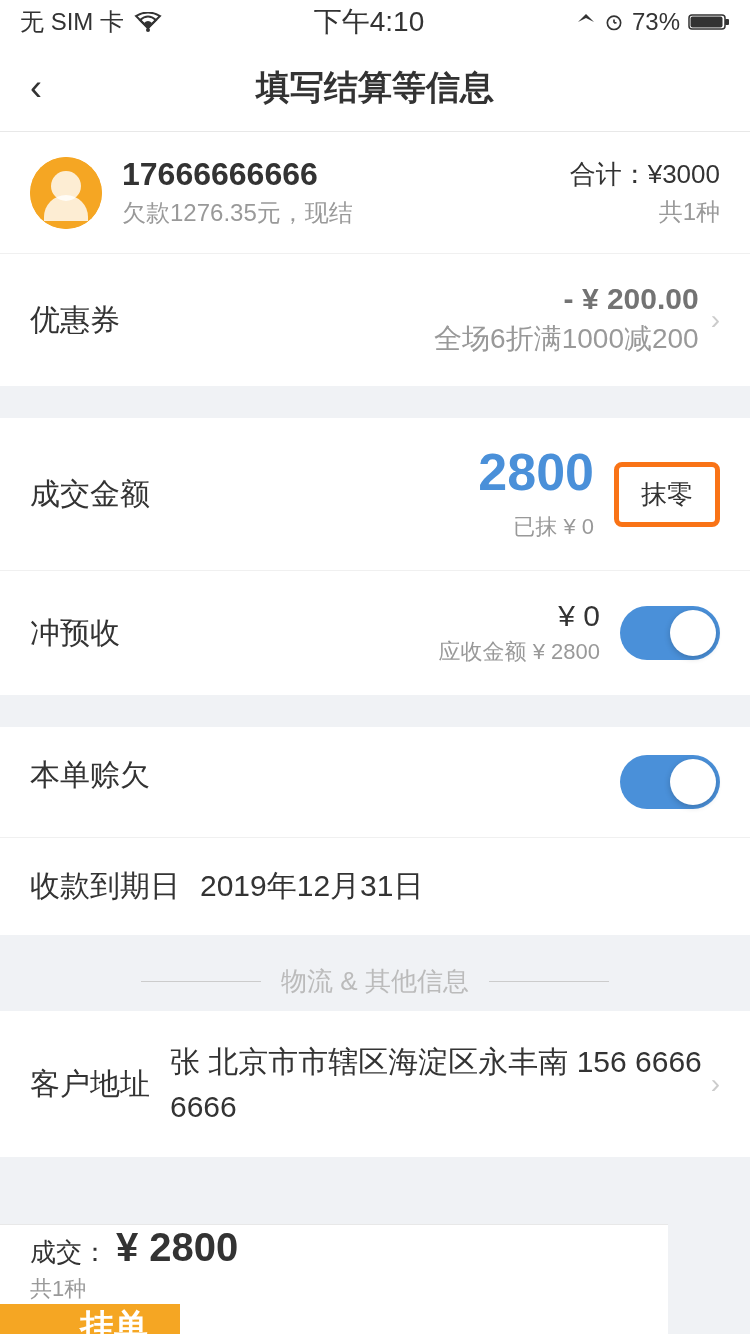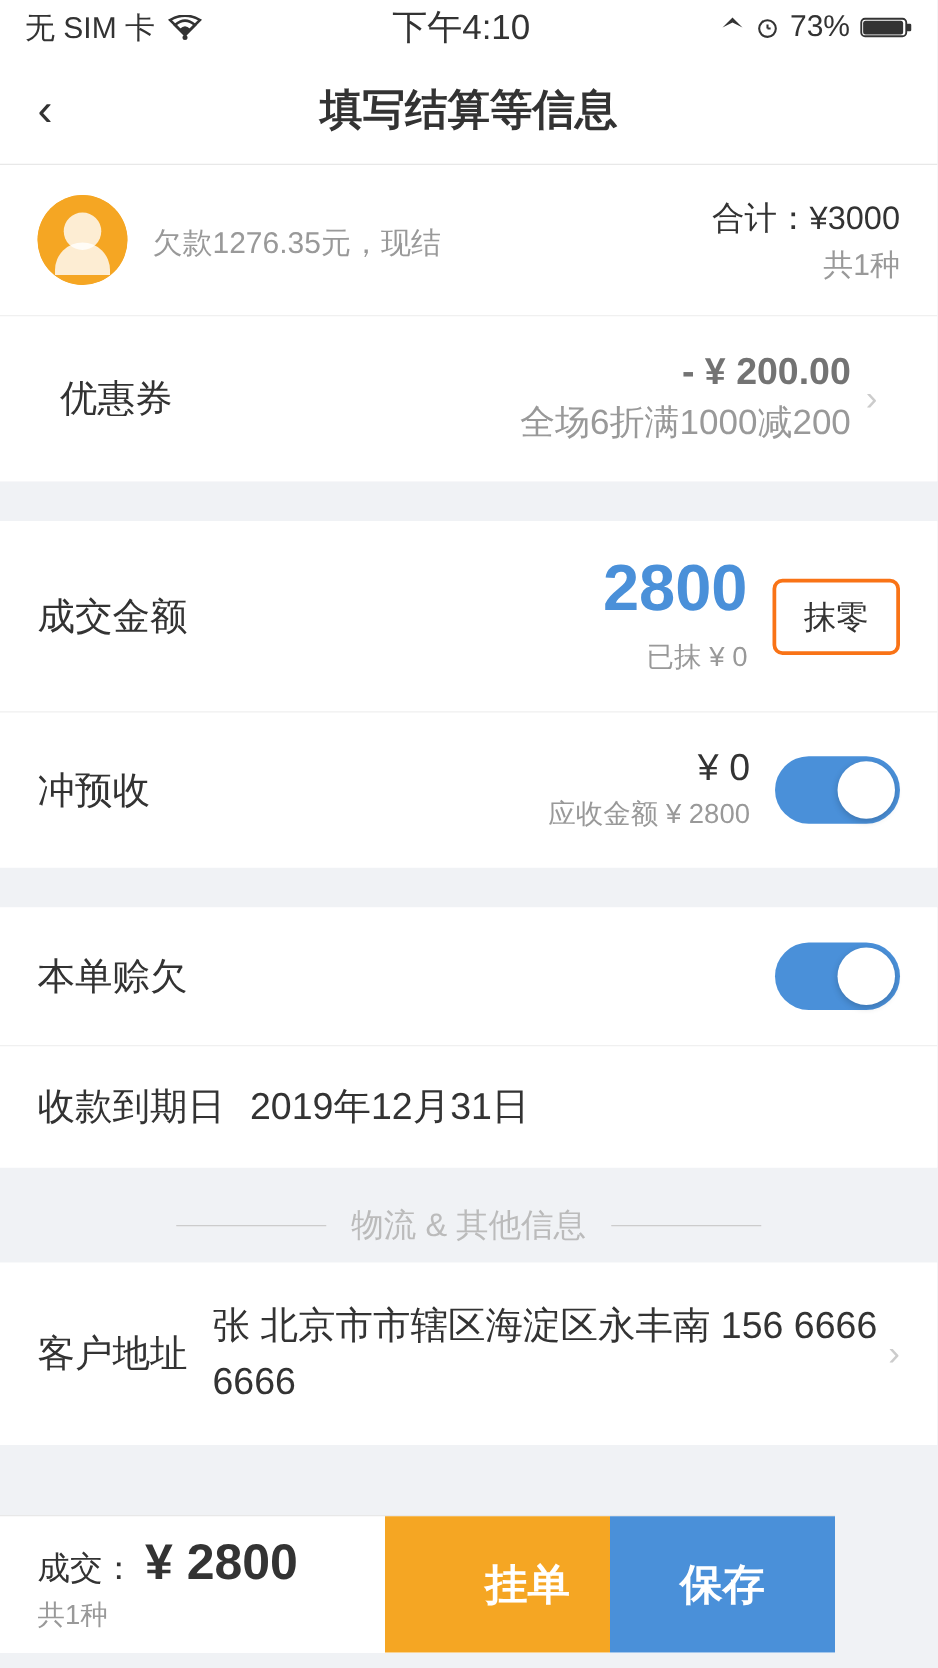--- a/index.html
+++ b/index.html
@@ -134,21 +134,21 @@
     }
     .customer-right .total-count {
       font-size: 24px;
       color: #999;
       margin-top: 4px;
     }
 
     
     .coupon-row {
       background: #fff;
-      padding: 28px 48px;
+      padding: 28px 30px;
       display: flex;
       align-items: center;
       justify-content: space-between;
       border-top: 1px solid #f0f0f0;
     }
     .coupon-label {
       font-size: 30px;
       color: #333;
     }
     .coupon-right {
@@ -204,21 +204,21 @@
       color: #4a90d9;
       line-height: 1;
     }
     .amount-sub {
       font-size: 22px;
       color: #999;
       margin-top: 14px;
       text-align: right;
     }
     .round-btn {
-      border: 3px solid #f97316;
+      border: 5px solid #f97316;
       border-radius: 8px;
       padding: 10px 22px;
       font-size: 26px;
       color: #333;
       background: #fff;
       cursor: pointer;
       white-space: nowrap;
     }
 
     
@@ -275,21 +275,20 @@
       border-radius: 50%;
       background: #fff;
       box-shadow: 0 2px 6px rgba(0,0,0,0.2);
     }
 
     
     .debt-section {
       background: #fff;
       padding: 28px 30px;
       display: flex;
-      align-items: center;
       justify-content: space-between;
     }
     .debt-label {
       font-size: 30px;
       color: #333;
     }
 
     
     .duedate-section {
       background: #fff;
@@ -350,28 +349,29 @@
       font-size: 30px;
       color: #333;
       margin-left: 20px;
       flex: 1;
       line-height: 1.5;
     }
 
     
     .bottom-bar {
       position: fixed;
-      bottom: 12px;
+      bottom: 0;
       left: 0;
       width: 668px;
       height: 110px;
       background: #fff;
       display: flex;
       align-items: stretch;
       border-top: 1px solid #e8e8e8;
+      flex-direction: column;
     }
     .bottom-summary {
       flex: 1;
       display: flex;
       flex-direction: column;
       justify-content: center;
       padding: 0 30px;
     }
     .bottom-summary-top {
       display: flex;
@@ -455,20 +455,21 @@
 
 <div class="content">
 
   <div class="card">
     <div class="customer-row">
       <div class="customer-left">
         <div class="avatar">
           <div class="avatar-inner"></div>
         </div>
         <div class="customer-info">
+          <div class="phone">17666666666</div>
           <div class="debt">欠款1276.35元，现结</div>
         </div>
       </div>
       <div class="customer-right">
         <div class="total-label">合计：¥3000</div>
         <div class="total-count">共1种</div>
       </div>
     </div>
 
     <div class="coupon-row">

